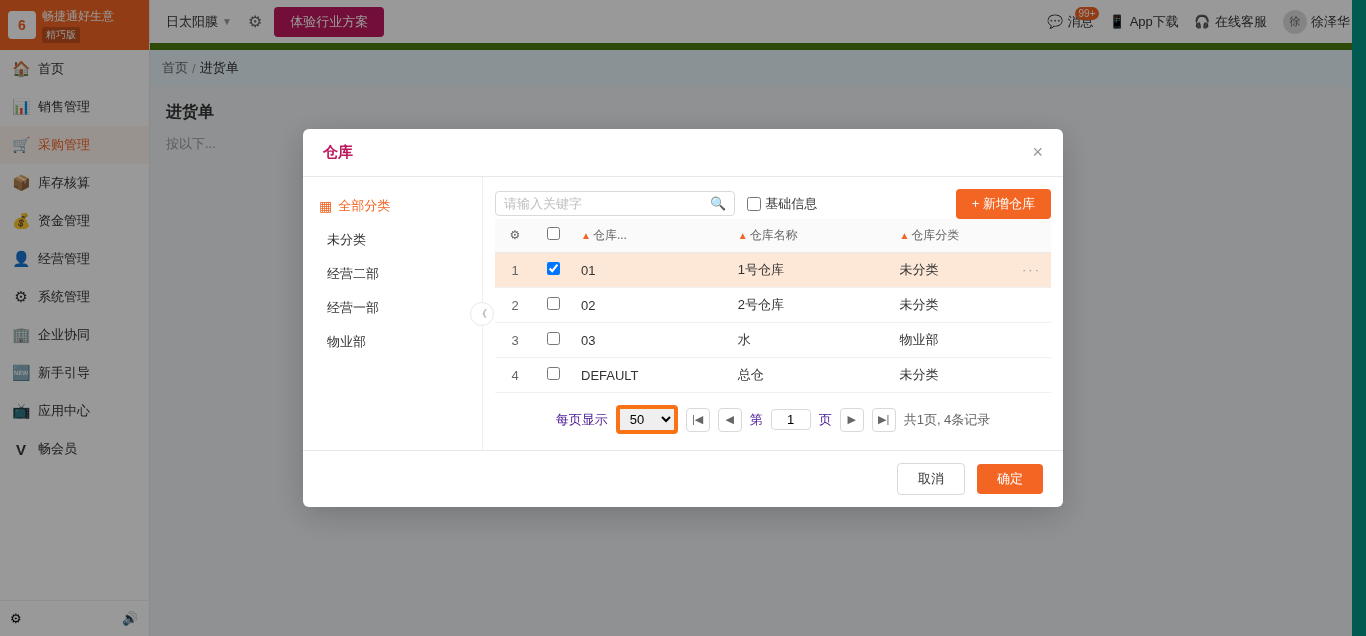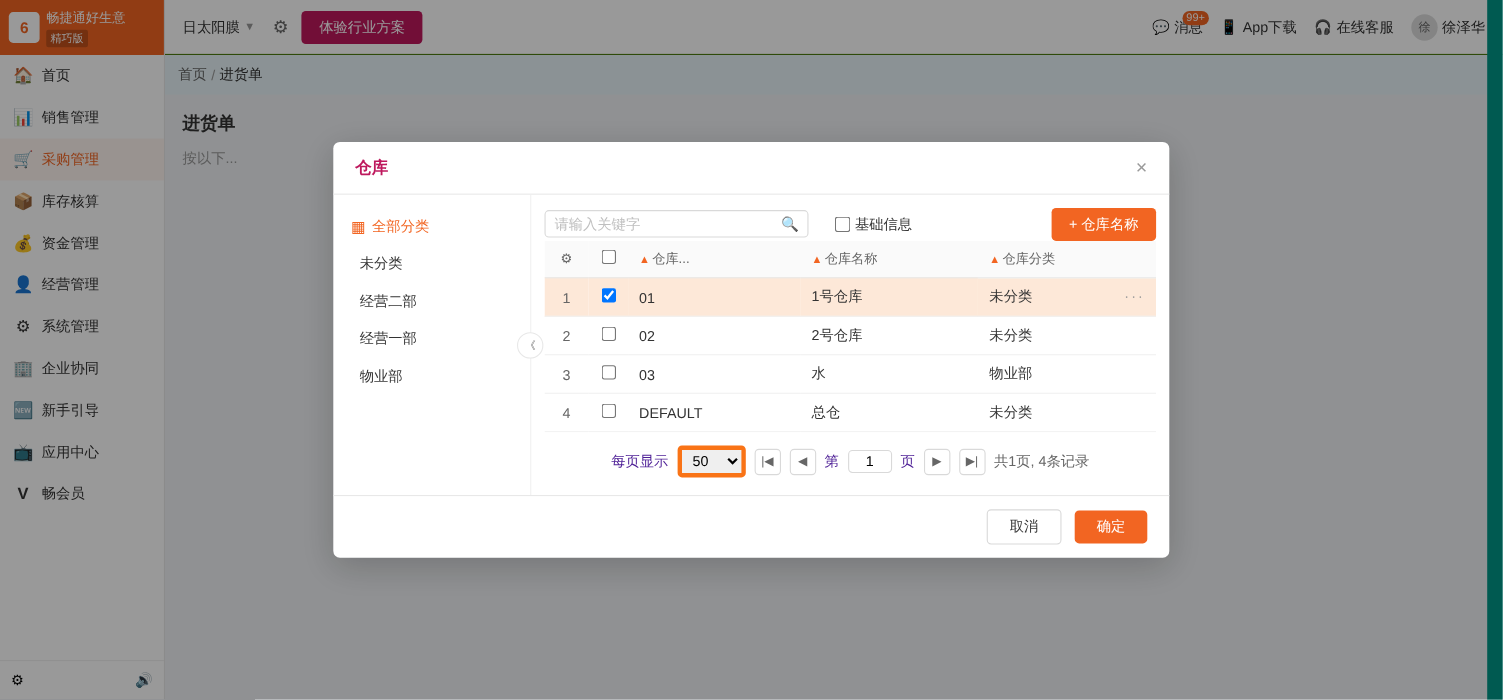--- a/index.html
+++ b/index.html
@@ -13,21 +13,21 @@
     .sidebar-nav { flex: 1; overflow-y: auto; }
     .sidebar-item { display: flex; align-items: center; gap: 8px; padding: 10px 12px; cursor: pointer; color: #333; font-size: 13px; }
     .sidebar-item.active { background: #fff5f0; color: #f26522; }
     .sidebar-item .nav-icon { font-size: 15px; width: 18px; text-align: center; }
     .sidebar-footer { padding: 10px; display: flex; align-items: center; justify-content: space-between; border-top: 1px solid #f0f0f0; }
 
     
     .main { flex: 1; display: flex; flex-direction: column; overflow: hidden; }
 
     
-    .header { height: 50px; background: #fff; border-bottom: 1px solid #4d7c0f; display: flex; align-items: center; padding: 0 16px; gap: 12px; flex-shrink: 0; }
+    .header { height: 50px; background: #fff; border-bottom: 7px solid #4d7c0f; display: flex; align-items: center; padding: 0 16px; gap: 12px; flex-shrink: 0; }
     .header-store { display: flex; align-items: center; gap: 4px; color: #333; font-size: 13px; cursor: pointer; }
     .header-chevron { color: #999; font-size: 10px; }
     .header-gear { font-size: 16px; color: #666; cursor: pointer; margin-left: 4px; }
     .header-btn-trial { background: #be185d; color: #fff; border: none; padding: 6px 16px; border-radius: 4px; cursor: pointer; font-size: 13px; }
     .header-right { margin-left: auto; display: flex; align-items: center; gap: 16px; }
     .header-badge-wrap { position: relative; display: flex; align-items: center; gap: 4px; cursor: pointer; color: #333; }
     .badge { background: #f26522; color: #fff; font-size: 10px; padding: 1px 4px; border-radius: 8px; position: absolute; top: -6px; right: -6px; }
     .header-user { display: flex; align-items: center; gap: 4px; cursor: pointer; color: #333; }
 
     
@@ -53,21 +53,21 @@
     
     .cat-panel { width: 180px; border-right: 1px solid #f0f0f0; padding: 12px 0; flex-shrink: 0; position: relative; }
     .cat-collapse-btn { position: absolute; right: -12px; top: 50%; transform: translateY(-50%); width: 24px; height: 24px; background: #fff; border: 1px solid #e8e8e8; border-radius: 50%; display: flex; align-items: center; justify-content: center; cursor: pointer; z-index: 1; font-size: 10px; color: #666; }
     .cat-header { display: flex; align-items: center; gap: 6px; padding: 8px 16px; cursor: pointer; }
     .cat-header-icon { color: #f26522; font-size: 14px; }
     .cat-header-label { color: #f26522; font-weight: 500; font-size: 13px; }
     .cat-item { padding: 8px 16px 8px 24px; cursor: pointer; color: #333; font-size: 13px; }
 
     
     .right-panel { flex: 1; display: flex; flex-direction: column; padding: 12px; overflow: hidden; }
-    .toolbar { display: flex; align-items: center; gap: 24px; }
+    .toolbar { display: flex; align-items: center; gap: 12px; }
     .search-box { display: flex; align-items: center; border: 1px solid #d9d9d9; border-radius: 4px; padding: 4px 8px; gap: 6px; background: #fff; }
     .search-input { border: none; outline: none; font-size: 13px; width: 200px; color: #333; }
     .search-input::placeholder { color: #bfbfbf; }
     .search-icon { color: #999; cursor: pointer; }
     .show-disabled { display: flex; align-items: center; gap: 4px; color: #333; font-size: 13px; }
     .checkbox { width: 14px; height: 14px; border: 1px solid #d9d9d9; border-radius: 2px; cursor: pointer; }
     .add-btn { margin-left: auto; background: #f26522; color: #fff; border: none; padding: 6px 16px; border-radius: 4px; cursor: pointer; font-size: 13px; white-space: nowrap; }
 
     
     .table-wrap { flex: 1; overflow: auto; }
@@ -239,21 +239,21 @@
 
         <div class="toolbar">
           <div class="search-box">
             <input class="search-input" type="text" placeholder="请输入关键字" style="">
             <span class="search-icon">🔍</span>
           </div>
           <label class="show-disabled">
             <input class="checkbox" type="checkbox" style="">
             <span>基础信息</span>
           </label>
-          <button class="add-btn">+ 仓库名称</button>
+          <button class="add-btn">+ 新增仓库</button>
         </div>
 
         <div class="table-wrap">
           <table>
             <thead>
               <tr>
                 <th class="th-gear">⚙</th>
                 <th class="th-check"><input type="checkbox" style=""></th>
                 <th><span class="sort-icon">▲</span><span>仓库...</span></th>
                 <th><span class="sort-icon">▲</span><span>仓库名称</span></th>

